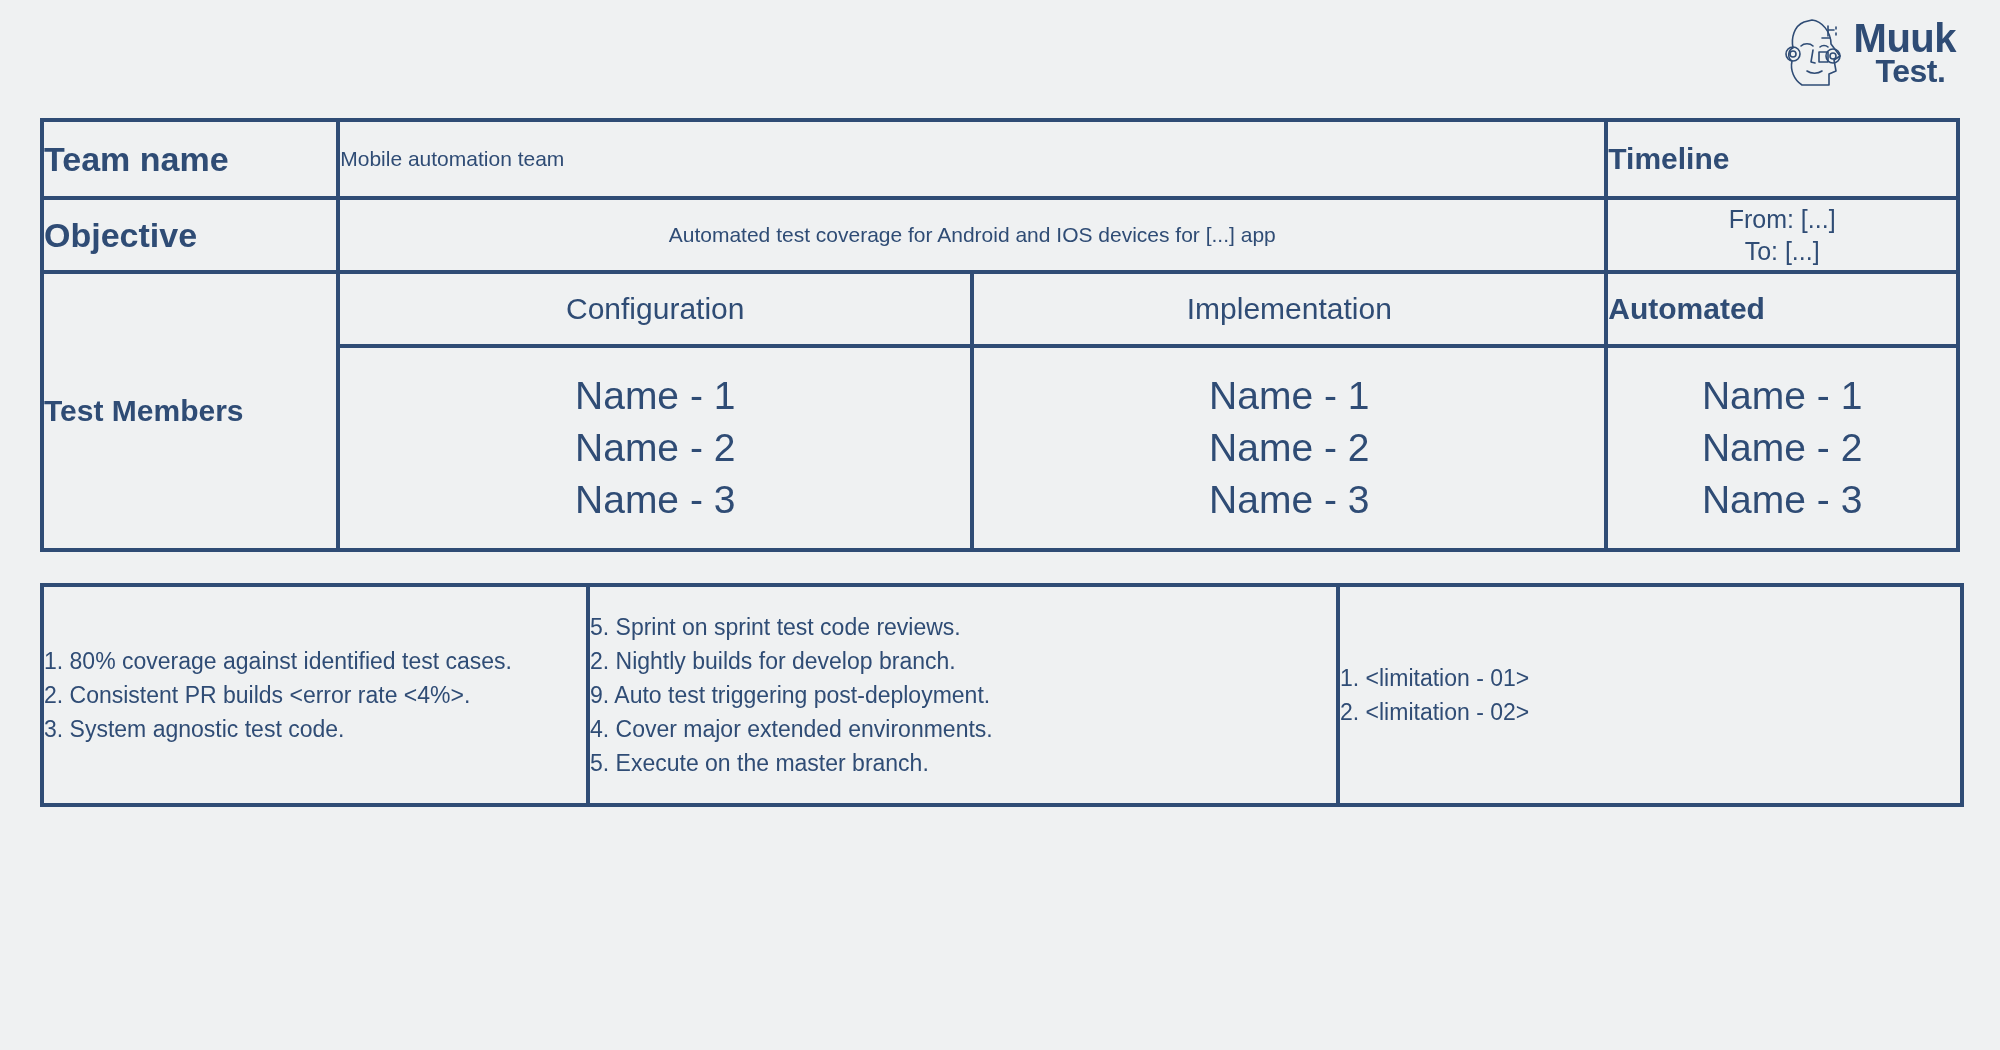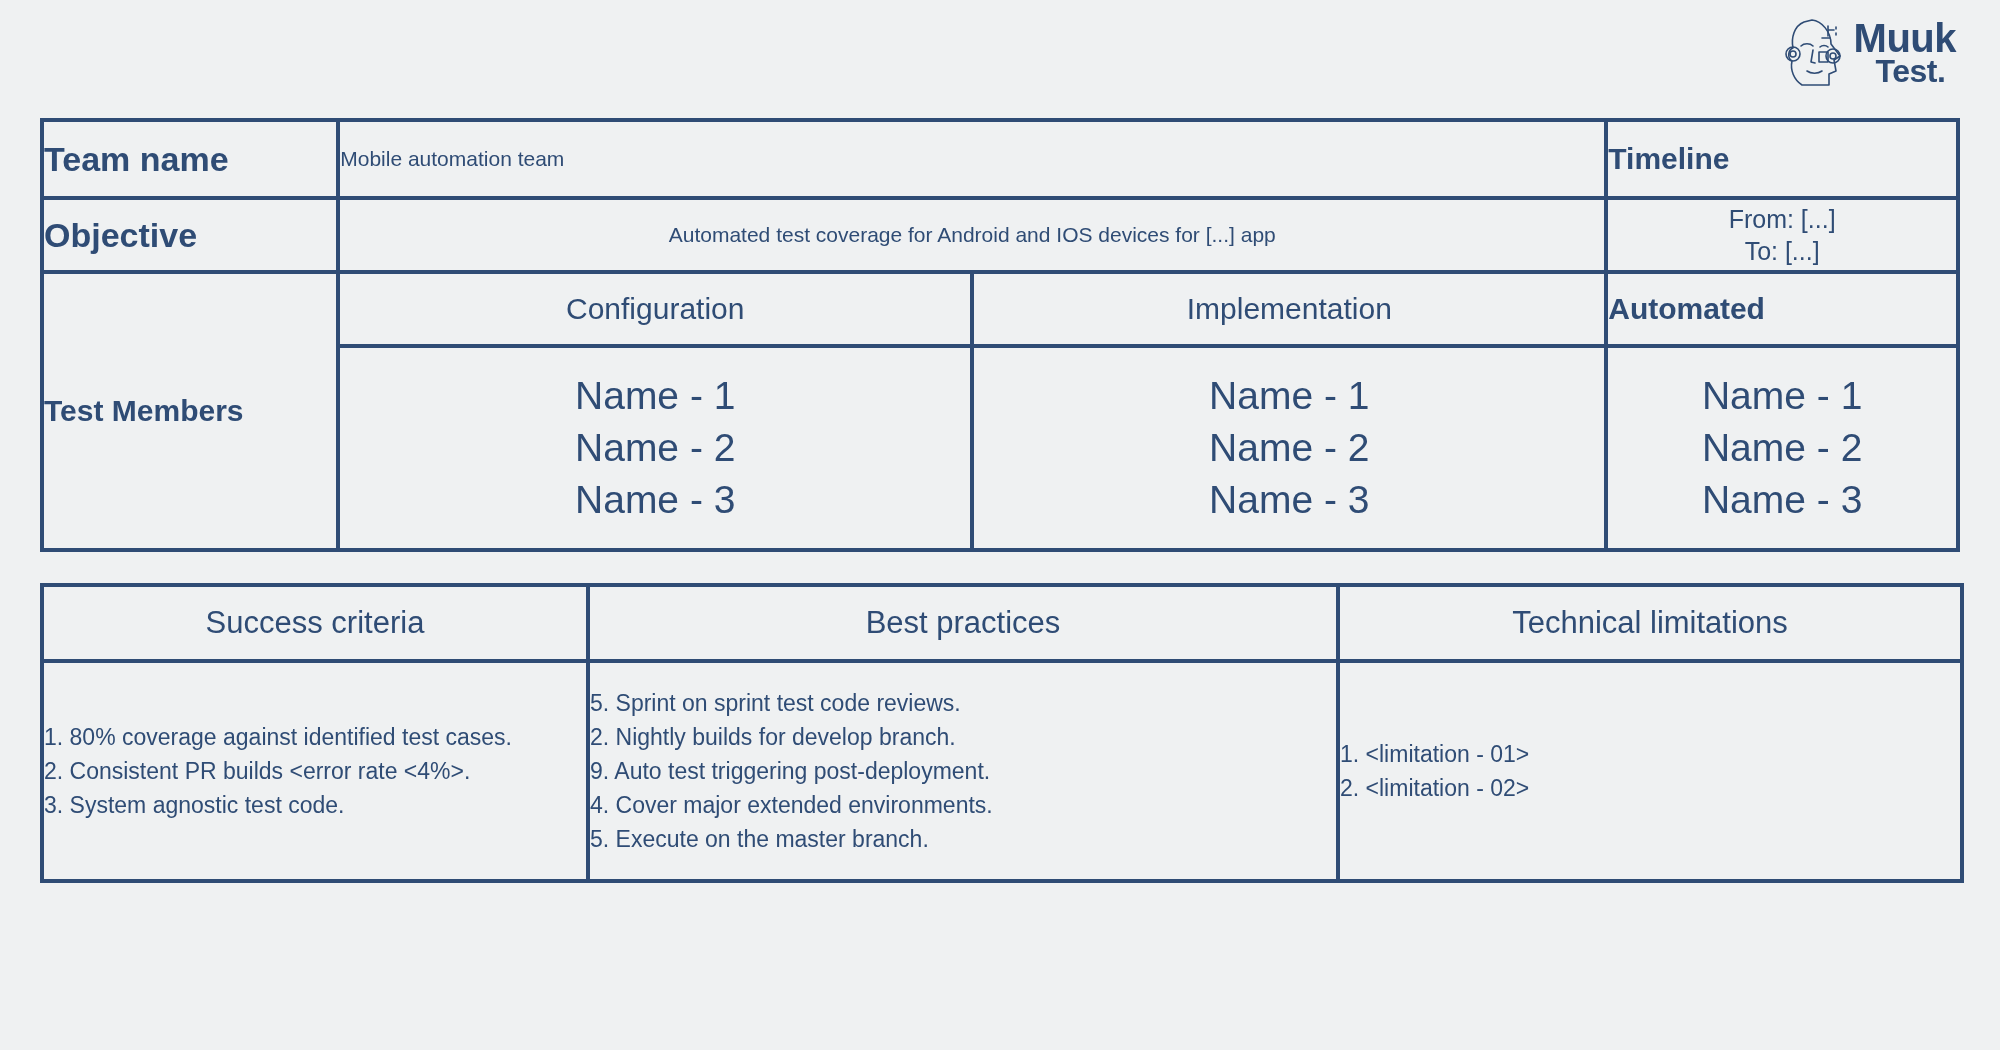--- a/index.html
+++ b/index.html
@@ -227,25 +227,20 @@
 
 <div class="sheet" id="bottom-table">
   <table class="tbl">
     <colgroup>
       <col style="width:546px">
       <col style="width:750px">
       <col style="width:624px">
     </colgroup>
     <tbody>
       <tr>
-        <td class="sec-head">Success criteria</td>
-        <td class="sec-head">Best practices</td>
-        <td class="sec-head">Technical limitations</td>
-      </tr>
-      <tr>
         <td class="sec-body">
           <ol>
             <li>1. 80% coverage against identified test cases.</li>
             <li>2. Consistent PR builds &lt;error rate &lt;4%&gt;.</li>
             <li>3. System agnostic test code.</li>
           </ol>
         </td>
         <td class="sec-body">
           <ol>
             <li>5. Sprint on sprint test code reviews.</li>

